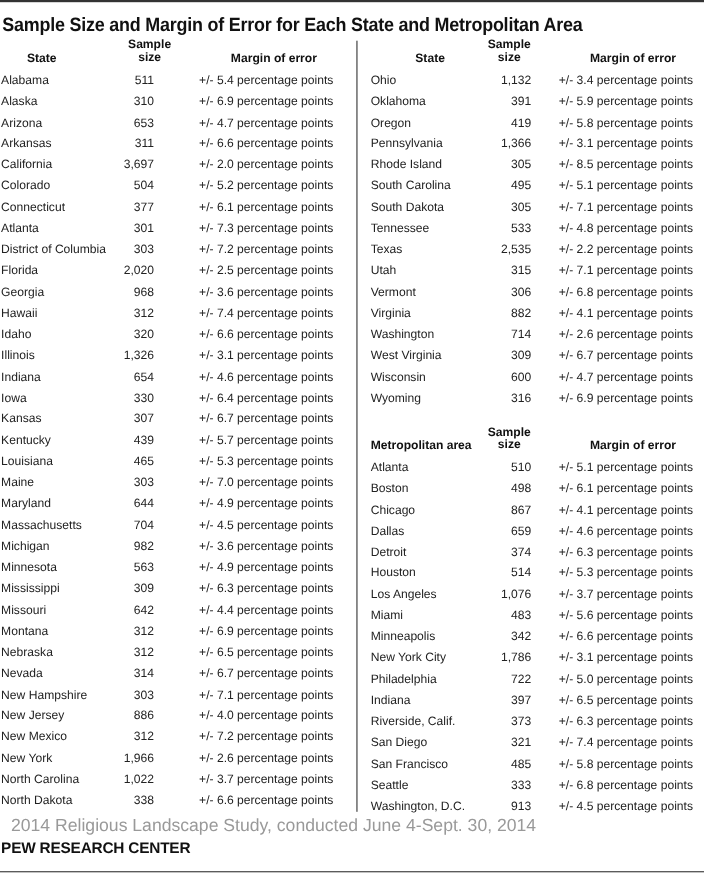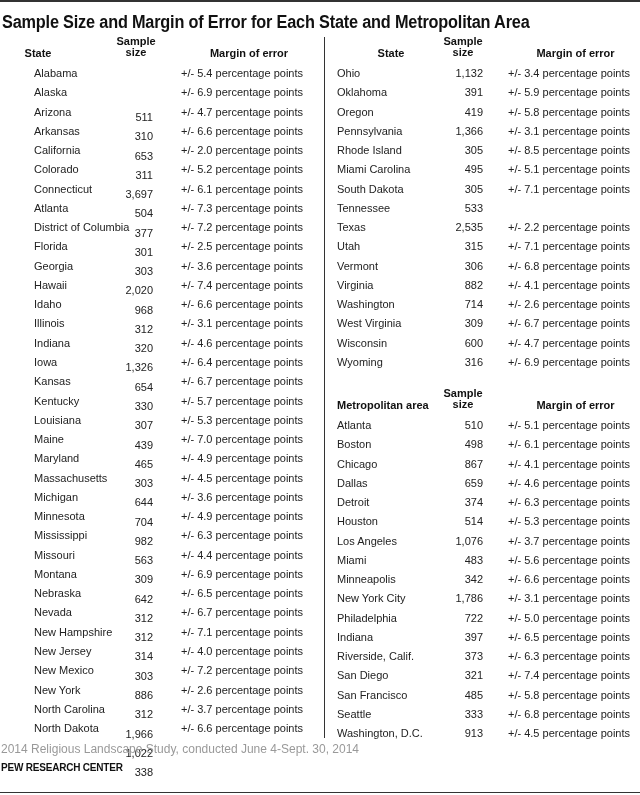--- a/index.html
+++ b/index.html
@@ -25,41 +25,41 @@
   .hdr { position: relative; height: 28px; font-weight: bold; font-size: 11px; color: #111; }
   .hdr span { position: absolute; text-align: center; line-height: 11px; }
 
   .rows { position: relative; }
   .row { position: relative; height: 19.28px; font-size: 11px; line-height: 19.28px; white-space: nowrap; }
   .row .name { position: absolute; }
   .row .size { position: absolute; text-align: right; }
   .row .moe { position: absolute; }
 
   
-  .left-panel .name { left: 18px; padding-left: 16px; }
-  .left-panel .size { left: 110px; width: 43px; margin-top: 44px; }
+  .left-panel .name { left: 1px; }
+  .left-panel .size { left: 97px; width: 43px; }
   .left-panel .moe { left: 181px; }
   .left-panel .h-name { left: 0; width: 76px; top: 12px; }
   .left-panel .h-size { left: 115px; width: 42px; top: 0; }
   .left-panel .h-moe { left: 188px; width: 122px; top: 12px; }
 
   
   .right-panel .name, .metro-panel .name { left: 12px; }
   .right-panel .size, .metro-panel .size { left: 115px; width: 43px; }
   .right-panel .moe, .metro-panel .moe { left: 183px; }
   .right-panel .h-name { left: 20px; width: 92px; top: 12px; }
   .right-panel .h-size { left: 117px; width: 42px; top: 0; }
   .right-panel .h-moe { left: 188px; width: 125px; top: 12px; }
   .metro-panel .h-name { left: 12px; width: 102px; top: 14px; text-align: left !important; }
   .metro-panel .h-size { left: 117px; width: 42px; top: 2px; }
   .metro-panel .h-moe { left: 188px; width: 125px; top: 14px; }
   .metro-panel .hdr { height: 30px; }
 
-  .source { position: absolute; left: 1px; top: 742px; font-size: 12px; color: #999; white-space: nowrap; }
-  .brand { position: absolute; left: 1px; top: 762px; font-size: 10px; font-weight: bold; color: #111; white-space: nowrap; letter-spacing: -0.2px; }
+  .source { position: absolute; left: 10px; top: 742px; font-size: 16px; color: #999; white-space: nowrap; }
+  .brand { position: absolute; left: 1px; top: 762px; font-size: 14px; font-weight: bold; color: #111; white-space: nowrap; letter-spacing: -0.2px; }
 </style>
 </head>
 <body>
 
 <div class="top-rule"></div>
 
 <div class="title">Sample Size and Margin of Error for Each State and Metropolitan Area</div>
 
 <div class="divider"></div>
 
@@ -274,32 +274,33 @@
         <span class="name">Pennsylvania</span>
         <span class="size">1,366</span>
         <span class="moe">+/- 3.1 percentage points</span>
       </div>
       <div class="row">
         <span class="name">Rhode Island</span>
         <span class="size">305</span>
         <span class="moe">+/- 8.5 percentage points</span>
       </div>
       <div class="row">
-        <span class="name">Miami Carolina</span>
+        <span class="name">South Carolina</span>
         <span class="size">495</span>
         <span class="moe">+/- 5.1 percentage points</span>
       </div>
       <div class="row">
         <span class="name">South Dakota</span>
         <span class="size">305</span>
         <span class="moe">+/- 7.1 percentage points</span>
       </div>
       <div class="row">
         <span class="name">Tennessee</span>
         <span class="size">533</span>
+        <span class="moe">+/- 4.8 percentage points</span>
       </div>
       <div class="row">
         <span class="name">Texas</span>
         <span class="size">2,535</span>
         <span class="moe">+/- 2.2 percentage points</span>
       </div>
       <div class="row">
         <span class="name">Utah</span>
         <span class="size">315</span>
         <span class="moe">+/- 7.1 percentage points</span>

